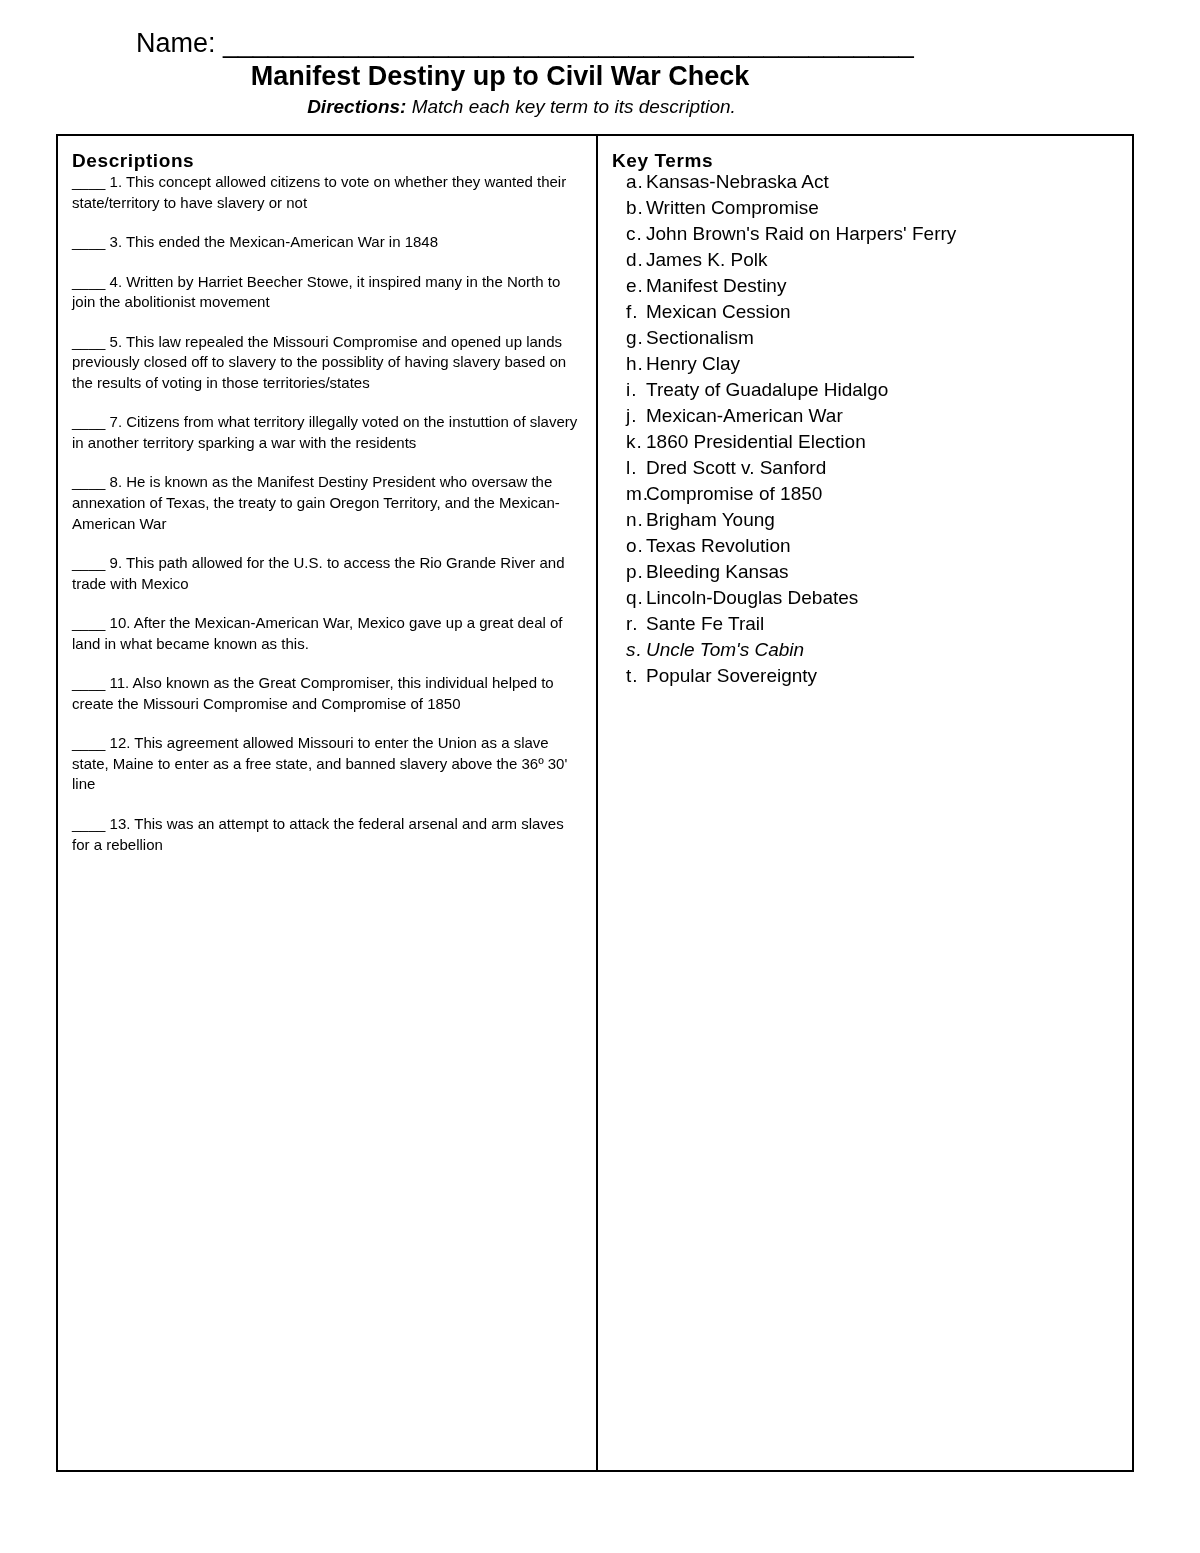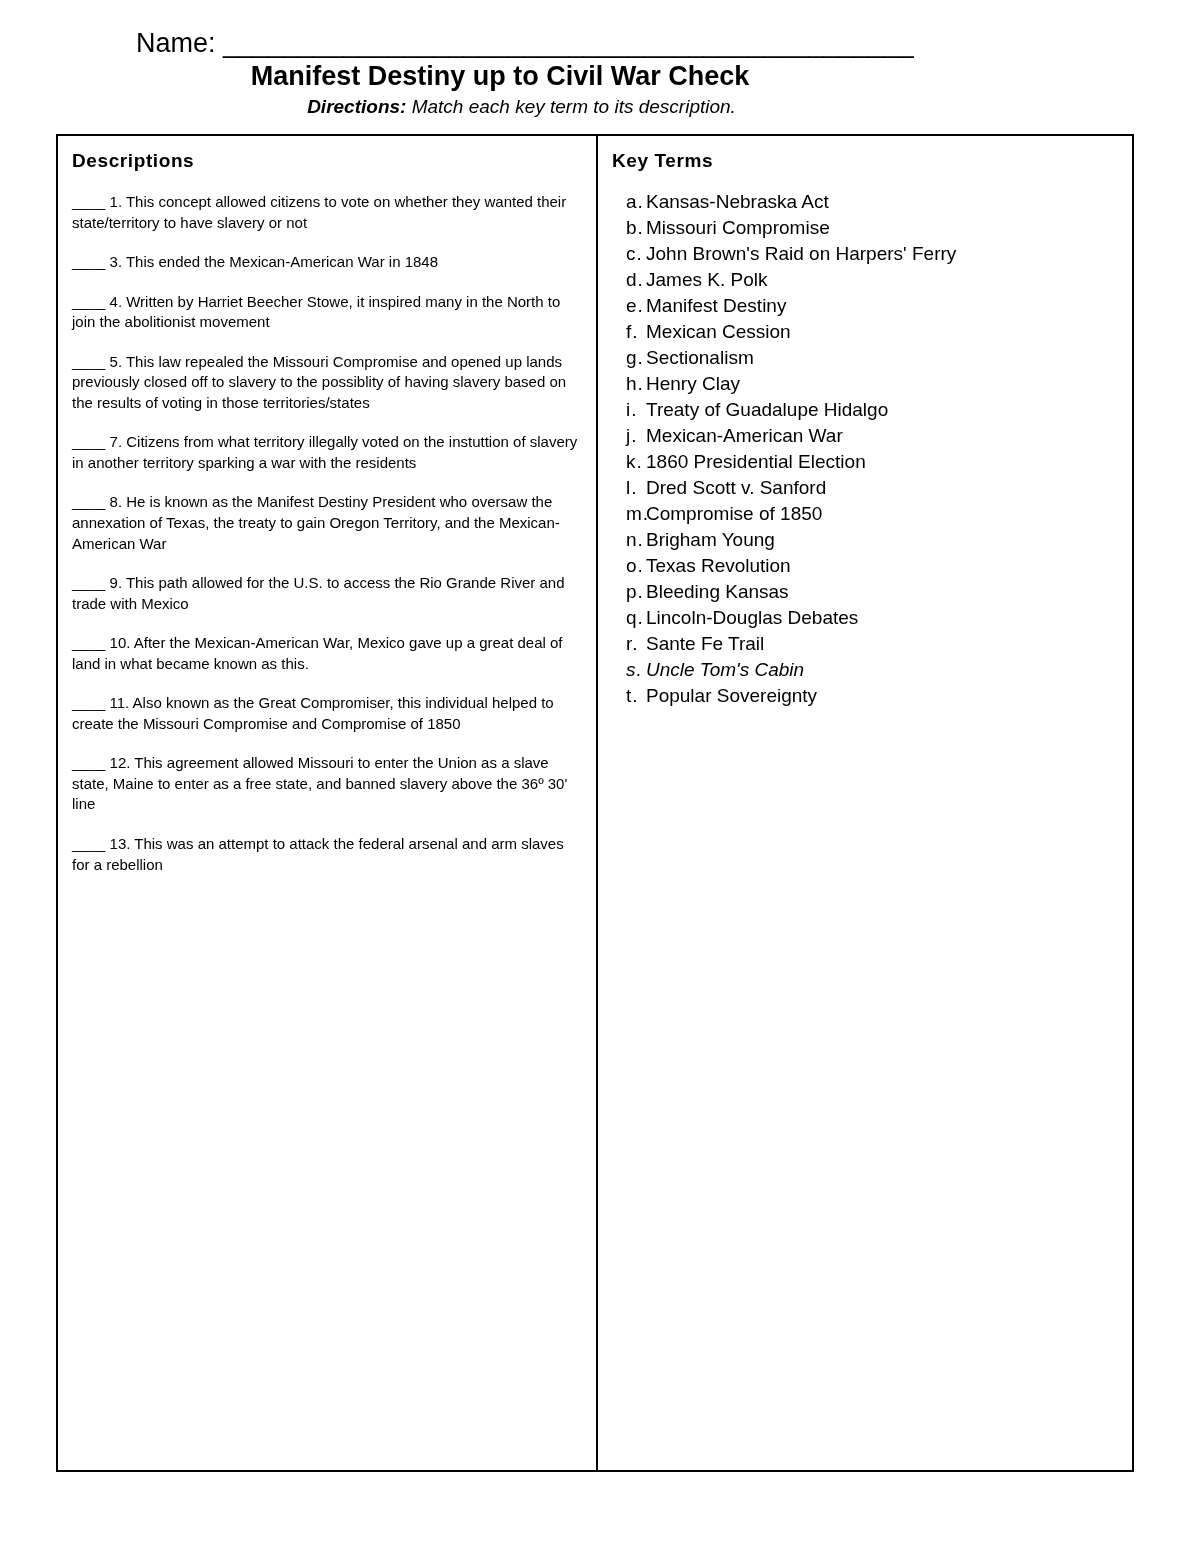--- a/index.html
+++ b/index.html
@@ -62,21 +62,20 @@
   .col-right {
     flex: 1;
     box-sizing: border-box;
     padding: 14px 14px 10px 14px;
     border-radius: 14px;
   }
   .col-head {
     font-size: 19px;
     font-weight: bold;
     letter-spacing: 0.6px;
-    margin-bottom: 20px;
   }
   .desc-item {
     font-size: 15px;
     line-height: 1.37;
     margin-bottom: 19px;
   }
   .desc-item:last-child {
     margin-bottom: 0;
   }
   .terms {
@@ -139,21 +138,21 @@
 
     <div class="col-right">
       <div class="col-head">Key Terms</div>
       <ul class="terms" id="terms-list">
           <li class="term">
             <span class="term-letter">a.</span>
             <span class="term-label">Kansas-Nebraska Act</span>
           </li>
           <li class="term">
             <span class="term-letter">b.</span>
-            <span class="term-label">Missouri Compromise</span>
+            <span class="term-label">Written Compromise</span>
           </li>
           <li class="term">
             <span class="term-letter">c.</span>
             <span class="term-label">John Brown's Raid on Harpers' Ferry</span>
           </li>
           <li class="term">
             <span class="term-letter">d.</span>
             <span class="term-label">James K. Polk</span>
           </li>
           <li class="term">

